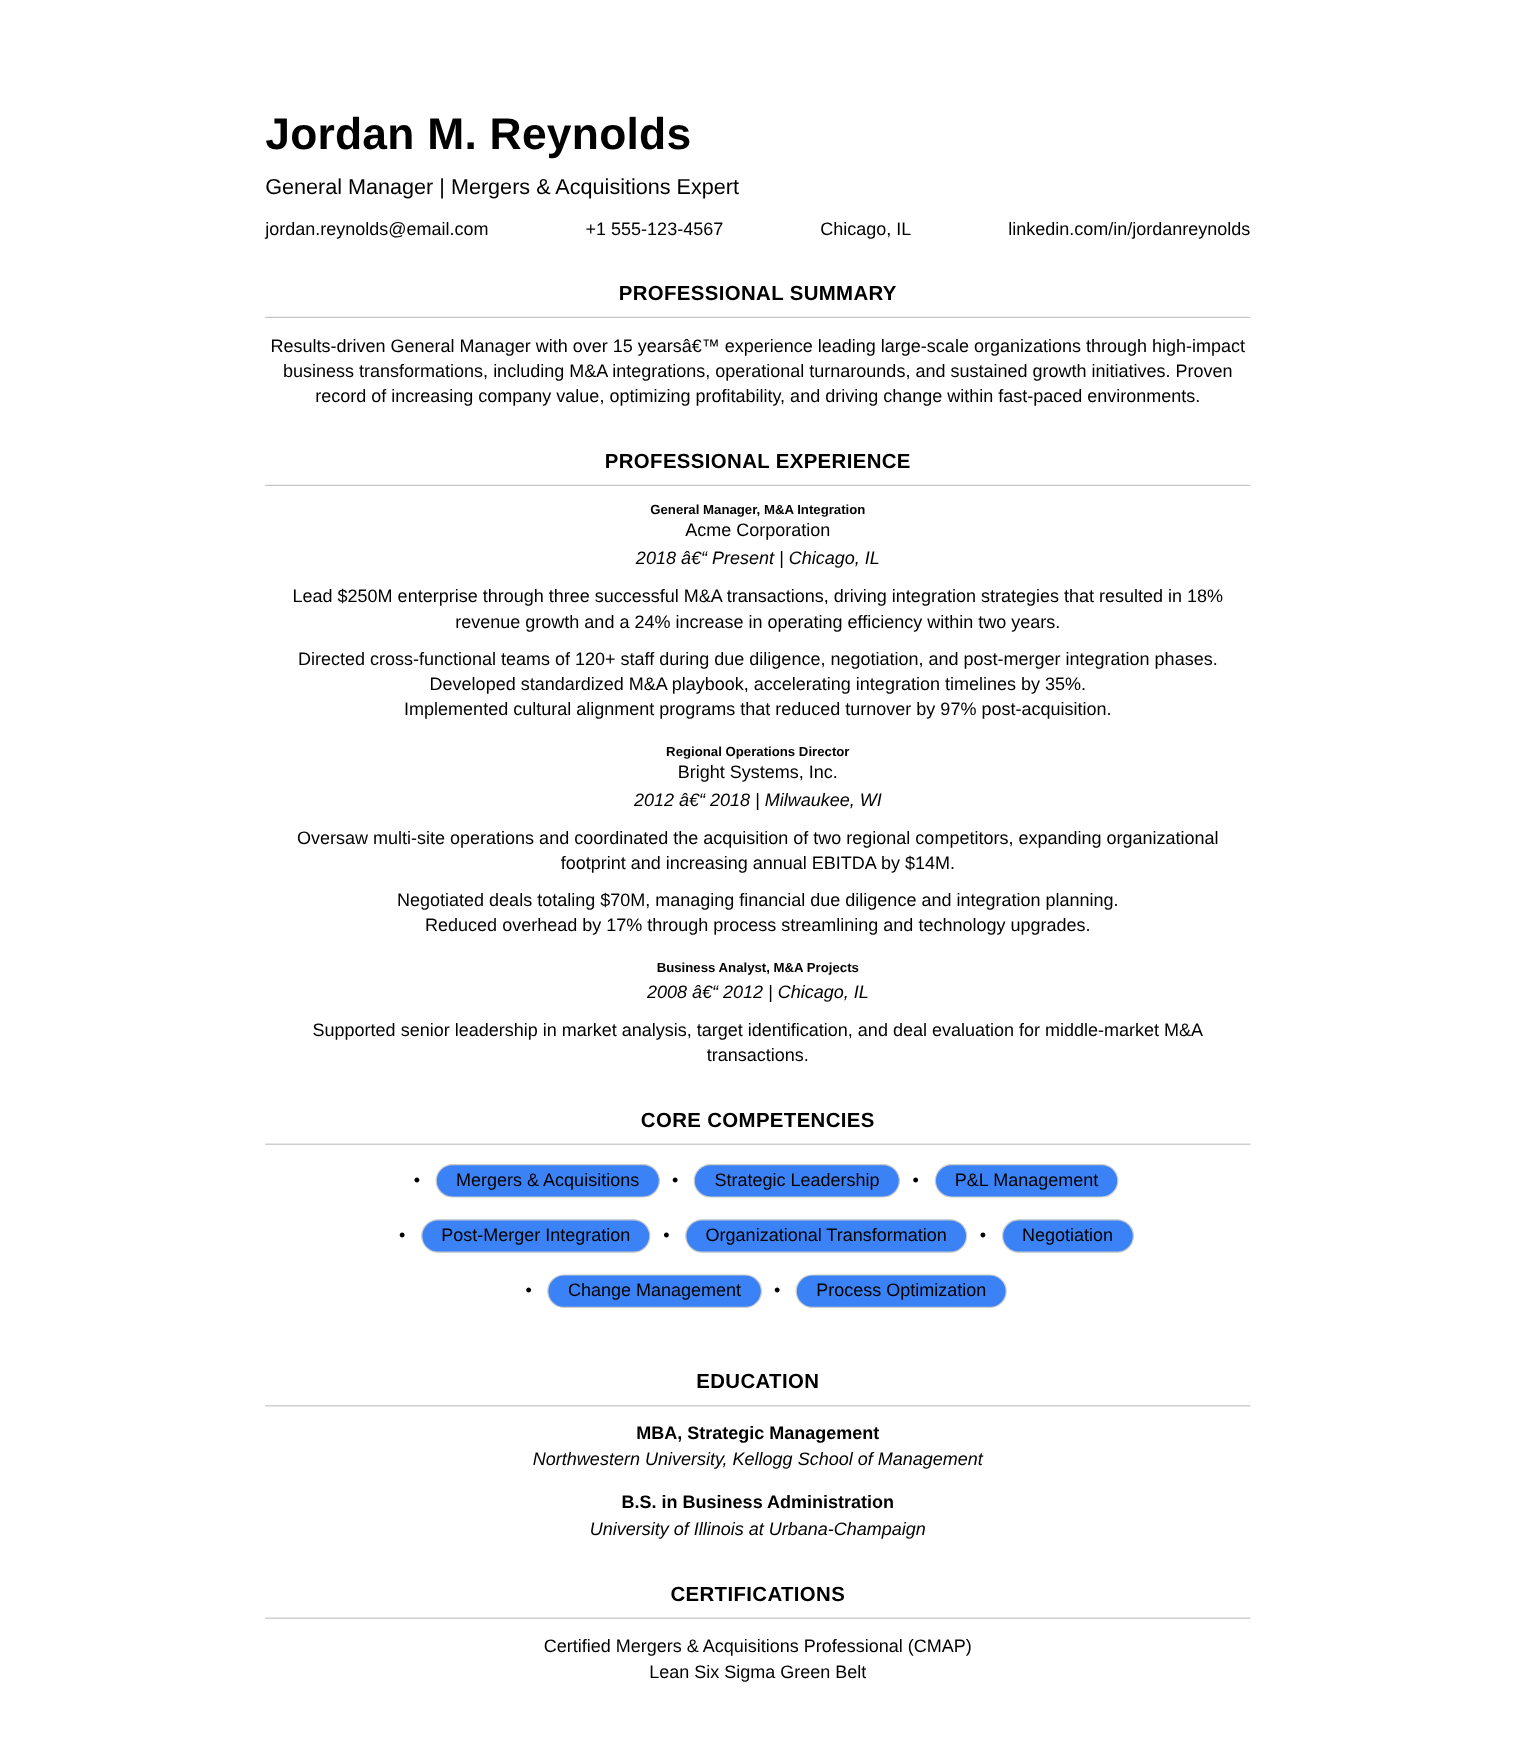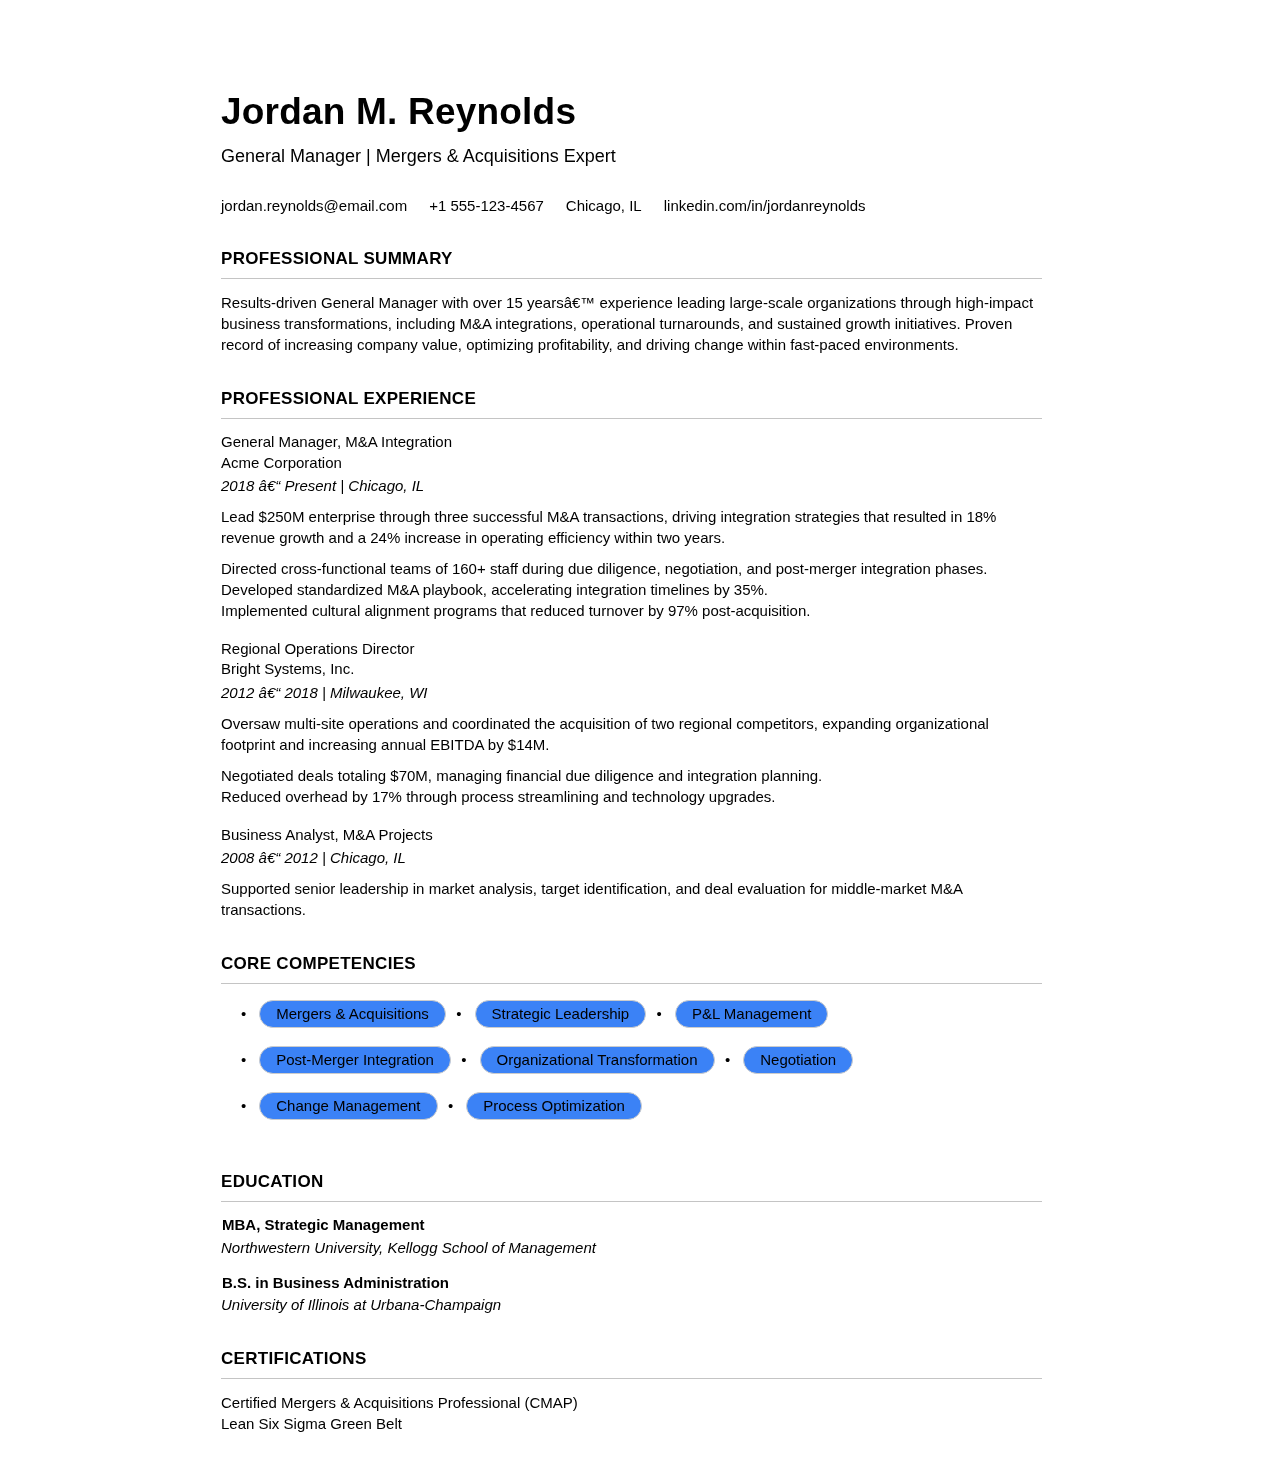--- a/index.html
+++ b/index.html
@@ -32,47 +32,48 @@
   }
   .subtitle {
     font-size: 18px;
     margin: 13px 0 0 0;
     line-height: 1.2;
   }
   .contact-row {
     display: flex;
     gap: 22px;
     font-size: 15px;
-    margin-top: 30px;
+    margin-top: 16px;
     line-height: 1.2;
-  }
-
-  
-  section { margin-top: 34px; }
+    justify-content: space-between;
+  }
+
+  
+  section { margin-top: 34px; text-align: center; }
   .section-heading {
     font-size: 17px;
     font-weight: bold;
     letter-spacing: 0.3px;
     margin: 0 0 13px 0;
     padding-bottom: 9px;
     border-bottom: 1px solid #c4c4c4;
   }
   .body-text, .line {
     font-size: 15px;
     line-height: 1.4;
   }
   .para { margin-top: 10px; }
   .para:first-of-type { margin-top: 12px; }
 
   
   .job { margin-top: 18px; }
   .job:first-of-type { margin-top: 12px; }
   .job-title {
-    font-size: 15px;
-    font-weight: normal;
+    font-size: 11px;
+    font-weight: bold;
     margin: 0;
     line-height: 1.35;
   }
   .company { font-size: 15px; line-height: 1.35; }
   .dates {
     font-size: 15px;
     font-style: italic;
     line-height: 1.35;
     margin-top: 3px;
   }
@@ -143,21 +144,21 @@
       <h2 class="section-heading">PROFESSIONAL EXPERIENCE</h2>
 
       <div class="job">
         <h3 class="job-title">General Manager, M&amp;A Integration</h3>
         <div class="company">Acme Corporation</div>
         <div class="dates">2018 â€“ Present | Chicago, IL</div>
         <div class="para">
           <div class="line">Lead $250M enterprise through three successful M&amp;A transactions, driving integration strategies that resulted in 18% revenue growth and a 24% increase in operating efficiency within two years.</div>
         </div>
         <div class="para">
-          <div class="line">Directed cross-functional teams of 160+ staff during due diligence, negotiation, and post-merger integration phases.</div>
+          <div class="line">Directed cross-functional teams of 120+ staff during due diligence, negotiation, and post-merger integration phases.</div>
           <div class="line">Developed standardized M&amp;A playbook, accelerating integration timelines by 35%.</div>
           <div class="line">Implemented cultural alignment programs that reduced turnover by 97% post-acquisition.</div>
         </div>
       </div>
 
       <div class="job">
         <h3 class="job-title">Regional Operations Director</h3>
         <div class="company">Bright Systems, Inc.</div>
         <div class="dates">2012 â€“ 2018 | Milwaukee, WI</div>
         <div class="para">

